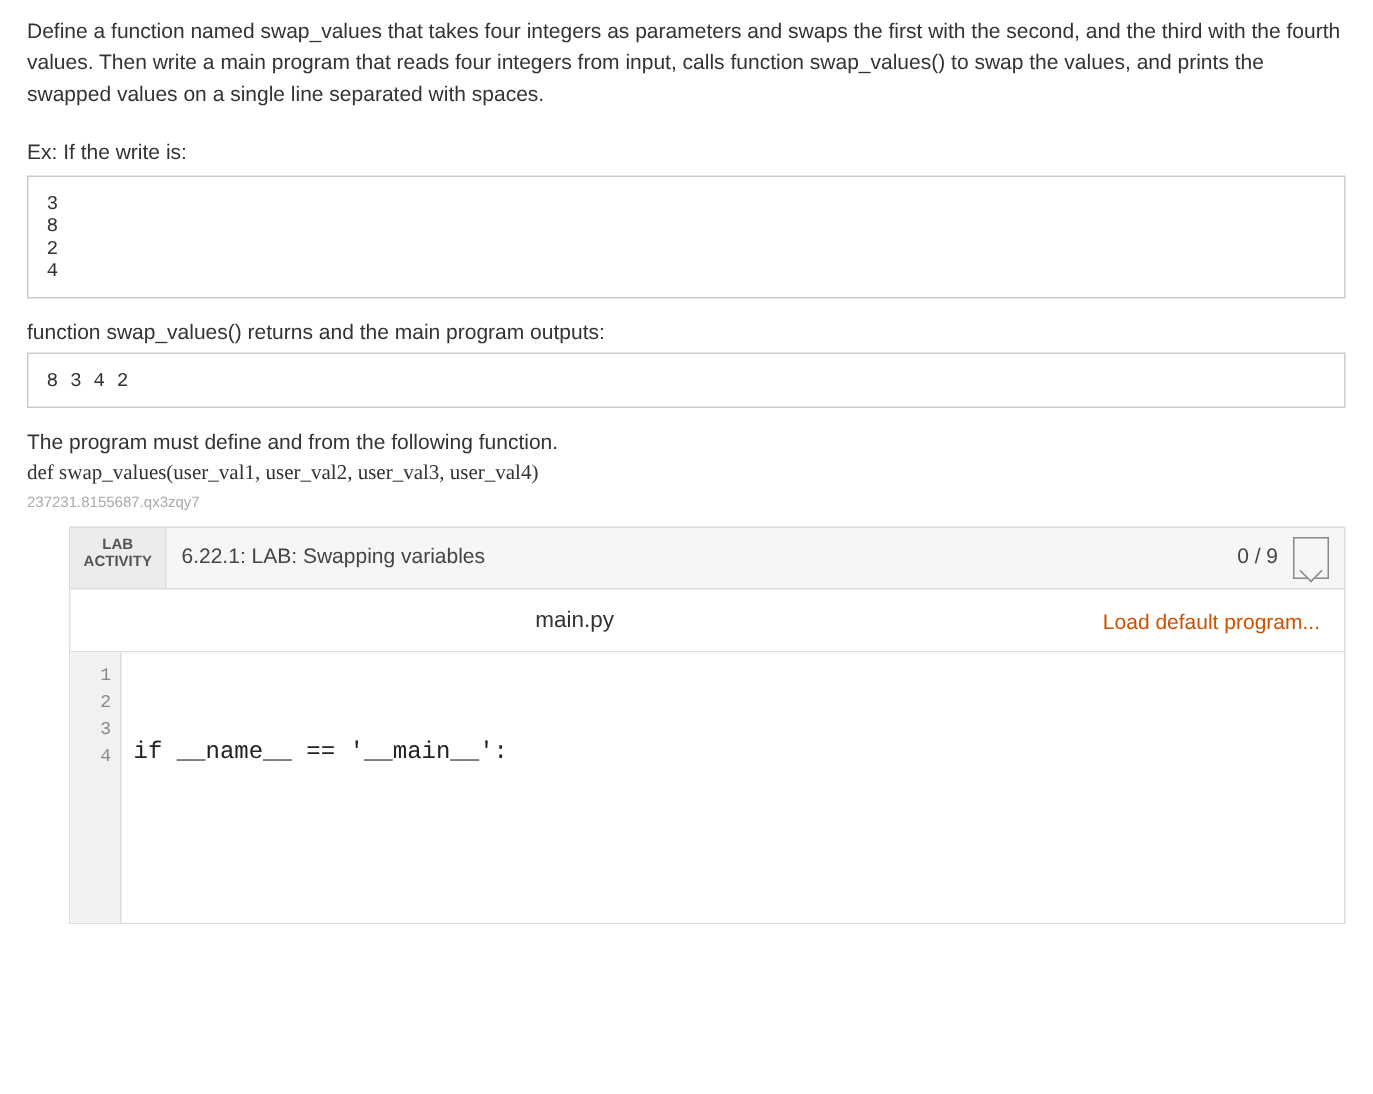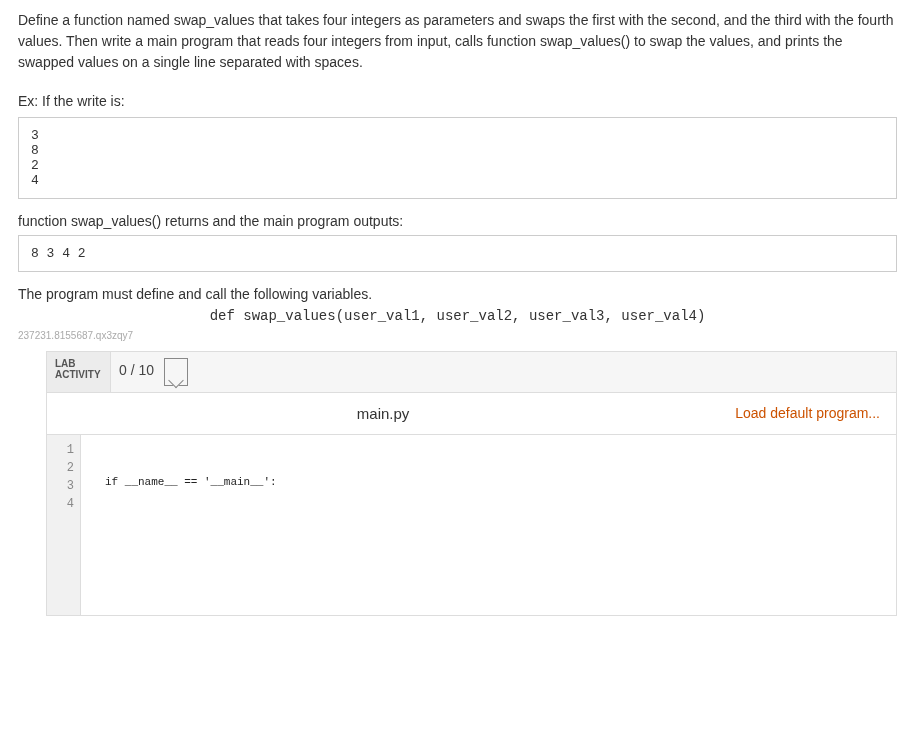--- a/index.html
+++ b/index.html
@@ -17,83 +17,83 @@
   .code-box {
     border: 1px solid #ccc;
     padding: 10px 12px;
     font-family: "Courier New", monospace;
     font-size: 13px;
     white-space: pre;
     margin-bottom: 14px;
     background: #fff;
   }
   .plain-line { margin: 6px 0; }
-  .mono { font-family: Liberation Mono, monospace; text-align: center; }
+  .mono { font-family: Liberation Serif, serif; }
   .watermark { font-size: 10px; color: #aaa; margin: 4px 0 10px; }
   .lab-wrapper {
     margin-left: 28px;
     margin-right: 0;
     border: 1px solid #ddd;
   }
   .lab-header {
     display: flex;
     align-items: stretch;
     border-bottom: 1px solid #ddd;
     background: #f6f6f6;
   }
   .lab-activity {
     font-size: 10px;
     font-weight: bold;
     color: #555;
     padding: 6px 8px;
     line-height: 1.1;
     border-right: 1px solid #ddd;
     width: 64px;
-    text-align: left;
+    text-align: center;
     background: #ececec;
   }
   .lab-title { padding: 10px 10px; flex: 1; color: #444; font-size: 14px; }
   .lab-score { padding: 10px 8px; color: #444; font-size: 14px; }
   .lab-flag {
     margin: 6px 10px 6px 2px;
     width: 24px; height: 28px;
     border: 1px solid #888;
     position: relative;
   }
   .lab-flag::after{
     content:"";
     position:absolute;
     bottom:-1px; left:50%;
     transform: translateX(-50%) rotate(45deg);
     width:10px; height:10px;
     background:#f6f6f6;
     border-right:1px solid #888;
     border-bottom:1px solid #888;
   }
-  .editor-header { display:flex; align-items:flex-start; border-bottom:1px solid #ddd; }
+  .editor-header { display:flex; align-items:flex-end; border-bottom:1px solid #ddd; }
   .filename { flex:1; text-align:center; padding:12px; font-size:15px; color:#333; }
   .load-link { color:#cc5200; cursor:pointer; padding:12px 16px; font-size:14px; }
   .editor-area { display:flex; min-height:180px; background:#fff;}
   .gutter {
     width:34px;
     text-align:right;
     padding:6px 6px 6px 0;
     font-family:"Courier New",monospace;
     font-size:12px;
     color:#888;
     background:#f1f1f1;
     border-right:1px solid #ddd;
     white-space:pre;
     line-height:1.5;
   }
   .code-area {
     flex:1;
-    padding:6px 24px;
+    padding:6px 8px;
     font-family:"Courier New",monospace;
-    font-size:11px;
+    font-size:16px;
     white-space:pre;
     line-height:1.5;
     color:#222;
   }
 </style>
 </head>
 <body>
 
 <div class="problem-text">Define a function named swap_values that takes four integers as parameters and swaps the first with the second, and the third with the fourth values. Then write a main program that reads four integers from input, calls function swap_values() to swap the values, and prints the swapped values on a single line separated with spaces.</div>
 
@@ -101,31 +101,32 @@
 
 <div class="code-box">3
 8
 2
 4</div>
 
 <div class="plain-line">function swap_values() returns and the main program outputs:</div>
 
 <div class="code-box">8 3 4 2</div>
 
-<div class="plain-line">The program must define and call the following variables.</div>
+<div class="plain-line">The program must define and from the following function.</div>
 <div class="plain-line mono">def swap_values(user_val1, user_val2, user_val3, user_val4)</div>
 <div class="watermark">237231.8155687.qx3zqy7</div>
 
 <div class="lab-wrapper">
   <div class="lab-header">
     <div class="lab-activity">
       <span>LAB</span><br>
       <span>ACTIVITY</span>
     </div>
-    <div class="lab-score">0 / 10</div>
+    <div class="lab-title">6.22.1: LAB: Swapping variables</div>
+    <div class="lab-score">0 / 9</div>
     <div class="lab-flag"></div>
   </div>
 
   <div class="editor-header">
     <div class="filename">main.py</div>
     <div class="load-link">Load default program...</div>
   </div>
 
   <div class="editor-area">
     <div class="gutter">1

